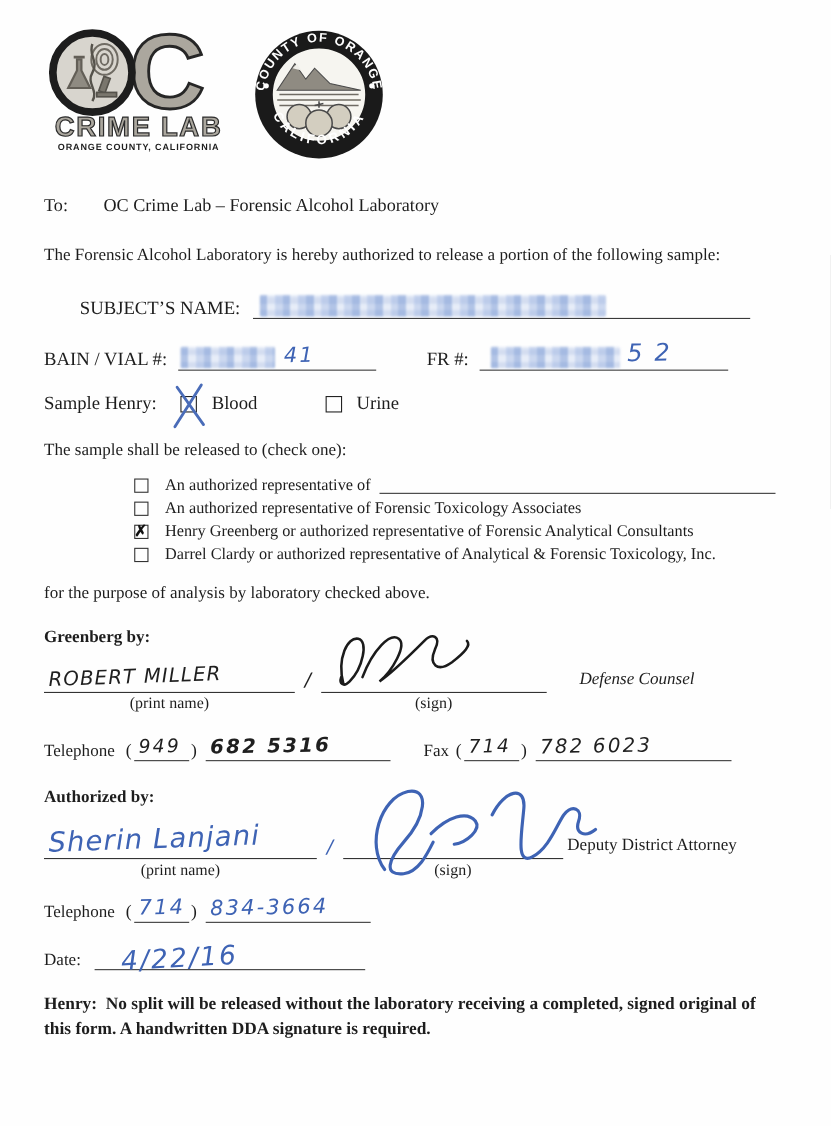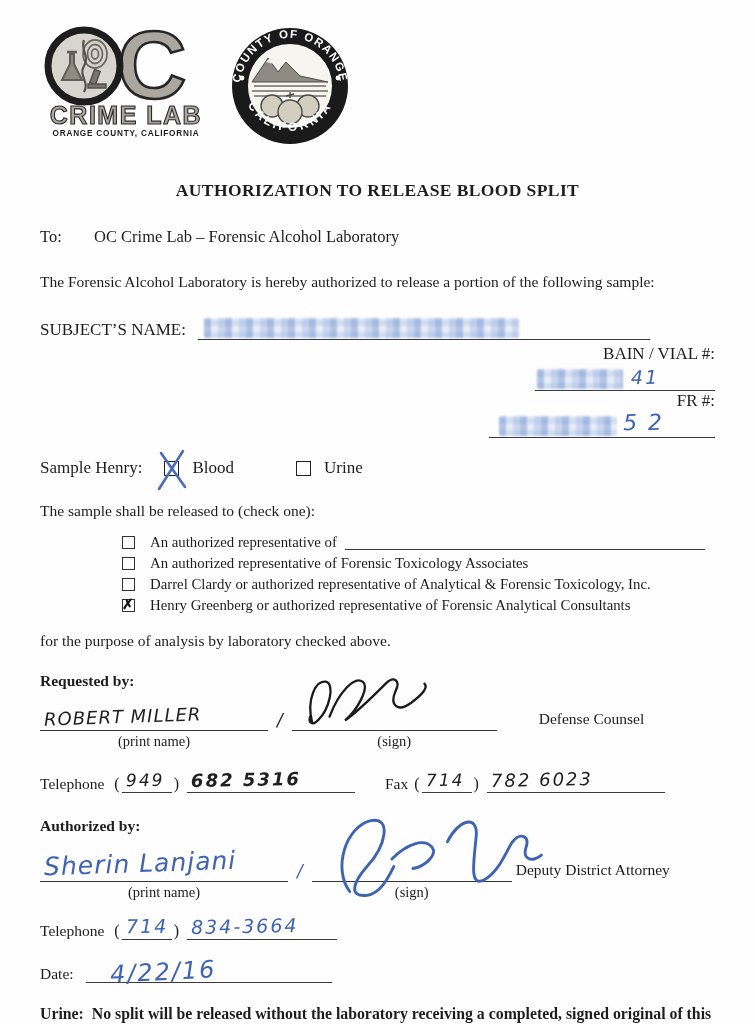--- a/index.html
+++ b/index.html
@@ -15,22 +15,22 @@
   .org-title{font-size:19px;font-weight:bold;letter-spacing:.4px;}
   .org-subtitle{font-size:16px;margin-top:7px;}
   .seal-wrap{width:124px;flex:0 0 auto;padding-top:2px;}
   
   .doc-title{margin-top:30px;text-align:center;font-weight:bold;font-size:17.5px;letter-spacing:.4px;}
   
   .to-row{margin-top:26px;display:flex;font-size:16.5px;}
   .to-row .lbl{width:54px;}
   .intro{margin-top:26px;font-size:15.5px;}
   .field-row{display:flex;align-items:flex-end;}
-  .subject-row{margin-top:22px;font-size:17px;}
-  .bain-row{margin-top:4px;font-size:17px;flex-direction:column;}
+  .subject-row{margin-top:22px;font-size:17px;justify-content:center;}
+  .bain-row{margin-top:20px;font-size:17px;}
   .wline{border-bottom:1.6px solid #3a3a3a;height:26px;position:relative;text-decoration:underline;}
   .redact{
     position:absolute;bottom:1px;border-radius:2px;filter:blur(1.1px);
     background:
       repeating-linear-gradient(90deg, rgba(96,134,204,.45) 0 7px, rgba(196,210,238,.30) 7px 14px, rgba(140,168,220,.40) 14px 21px),
       repeating-linear-gradient(0deg, rgba(120,150,210,.25) 0 6px, rgba(230,236,248,.35) 6px 12px);
   }
   .hw{font-family:"DejaVu Sans", sans-serif;font-style:italic;}
   .ink-blue{color:#3e63b4;}
   .ink-black{color:#1f1f1f;}
@@ -140,21 +140,20 @@
         </text>
         <text font-family="Liberation Sans, sans-serif" font-size="12" font-weight="bold" fill="#ffffff" letter-spacing="3">
           <textPath href="#arcBot" startOffset="50%" text-anchor="middle">CALIFORNIA</textPath>
         </text>
         <circle cx="12" cy="52" r="2.4" fill="#fff"></circle>
         <circle cx="108" cy="52" r="2.4" fill="#fff"></circle>
       </svg>
     </div>
   </div>
 
-  <div class="doc-title">AUTHORIZATION TO RELEASE BLOOD SPLIT</div>
 
   <div class="to-row">
     <span class="lbl">To:</span>
     <span>OC Crime Lab – Forensic Alcohol Laboratory</span>
   </div>
 
   <div class="intro">The Forensic Alcohol Laboratory is hereby authorized to release a portion of the following sample:</div>
 
   <div class="field-row subject-row">
     <span>SUBJECT’S NAME:</span>
@@ -194,53 +193,53 @@
     <div class="opt">
       <span class="box"></span>
       <span>An authorized representative of</span>
       <span class="blank"></span>
     </div>
     <div class="opt">
       <span class="box"></span>
       <span>An authorized representative of Forensic Toxicology Associates</span>
     </div>
     <div class="opt">
+      <span class="box checked"></span>
+      <span>Henry Greenberg or authorized representative of Forensic Analytical Consultants</span>
+    </div>
+    <div class="opt">
       <span class="box"></span>
       <span>Darrel Clardy or authorized representative of Analytical &amp; Forensic Toxicology, Inc.</span>
     </div>
-    <div class="opt">
-      <span class="box checked"></span>
-      <span>Henry Greenberg or authorized representative of Forensic Analytical Consultants</span>
-    </div>
   </div>
 
   <div class="purpose">for the purpose of analysis by laboratory checked above.</div>
 
-  <div class="sec-head">Requested by:</div>
+  <div class="sec-head">Greenberg by:</div>
 
   <div class="sig-row">
     <div class="sig-col" style="width:228px;">
       <div class="sig-line" style="height:38px;">
         <span class="hw hw-name ink-black" style="font-size:18px;letter-spacing:1px;transform:rotate(-2deg);">ROBERT MILLER</span>
       </div>
       <div class="caption">(print name)</div>
     </div>
     <div class="sep hw ink-black">/</div>
     <div class="sig-col" style="width:205px;">
       <div class="sig-line" style="height:38px;">
         <svg class="sig-svg" width="185" height="62" viewBox="0 0 190 64">
           <g fill="none" stroke="#1b1b1b" stroke-width="2.4" stroke-linecap="round">
             <path d="M12,52 C6,28 16,8 26,10 C36,12 30,38 18,50 C12,56 8,52 10,46"></path>
             <path d="M30,46 C40,20 56,4 64,10 C72,16 58,40 46,50 C58,42 74,26 88,12 C96,4 104,8 98,20 C92,34 100,42 114,32 C126,23 132,16 128,12"></path>
           </g>
         </svg>
       </div>
       <div class="caption">(sign)</div>
     </div>
-    <div class="role" style="margin-left:42px;">Defense Counsel</div>
+    <div class="role" style="margin-left:30px;font-style:italic;">Defense Counsel</div>
   </div>
 
   <div class="phone-row">
     <span>Telephone</span>
     <span class="paren" style="margin-left:10px;">(</span>
     <span class="area-line">
       <span class="hw hw-num ink-black" style="left:4px;font-size:17px;">949</span>
     </span>
     <span class="paren">)</span>
     <span class="num-line" style="width:168px;font-weight:bold;">
@@ -295,17 +294,17 @@
   </div>
 
   <div class="date-row">
     <span>Date:</span>
     <span class="num-line" style="width:246px;margin-left:12px;height:26px;">
       <span class="hw hw-num ink-blue" style="left:24px;font-size:24px;bottom:-4px;transform:rotate(-3deg);">4/22/16</span>
     </span>
   </div>
 
   <div class="note">
-    <span>Urine:</span>&nbsp;
+    <span>Henry:</span>&nbsp;
     <span>No split will be released without the laboratory receiving a completed, signed original of this form.  A handwritten DDA signature is required.</span>
   </div>
 
 </div>
 
 </body></html>

